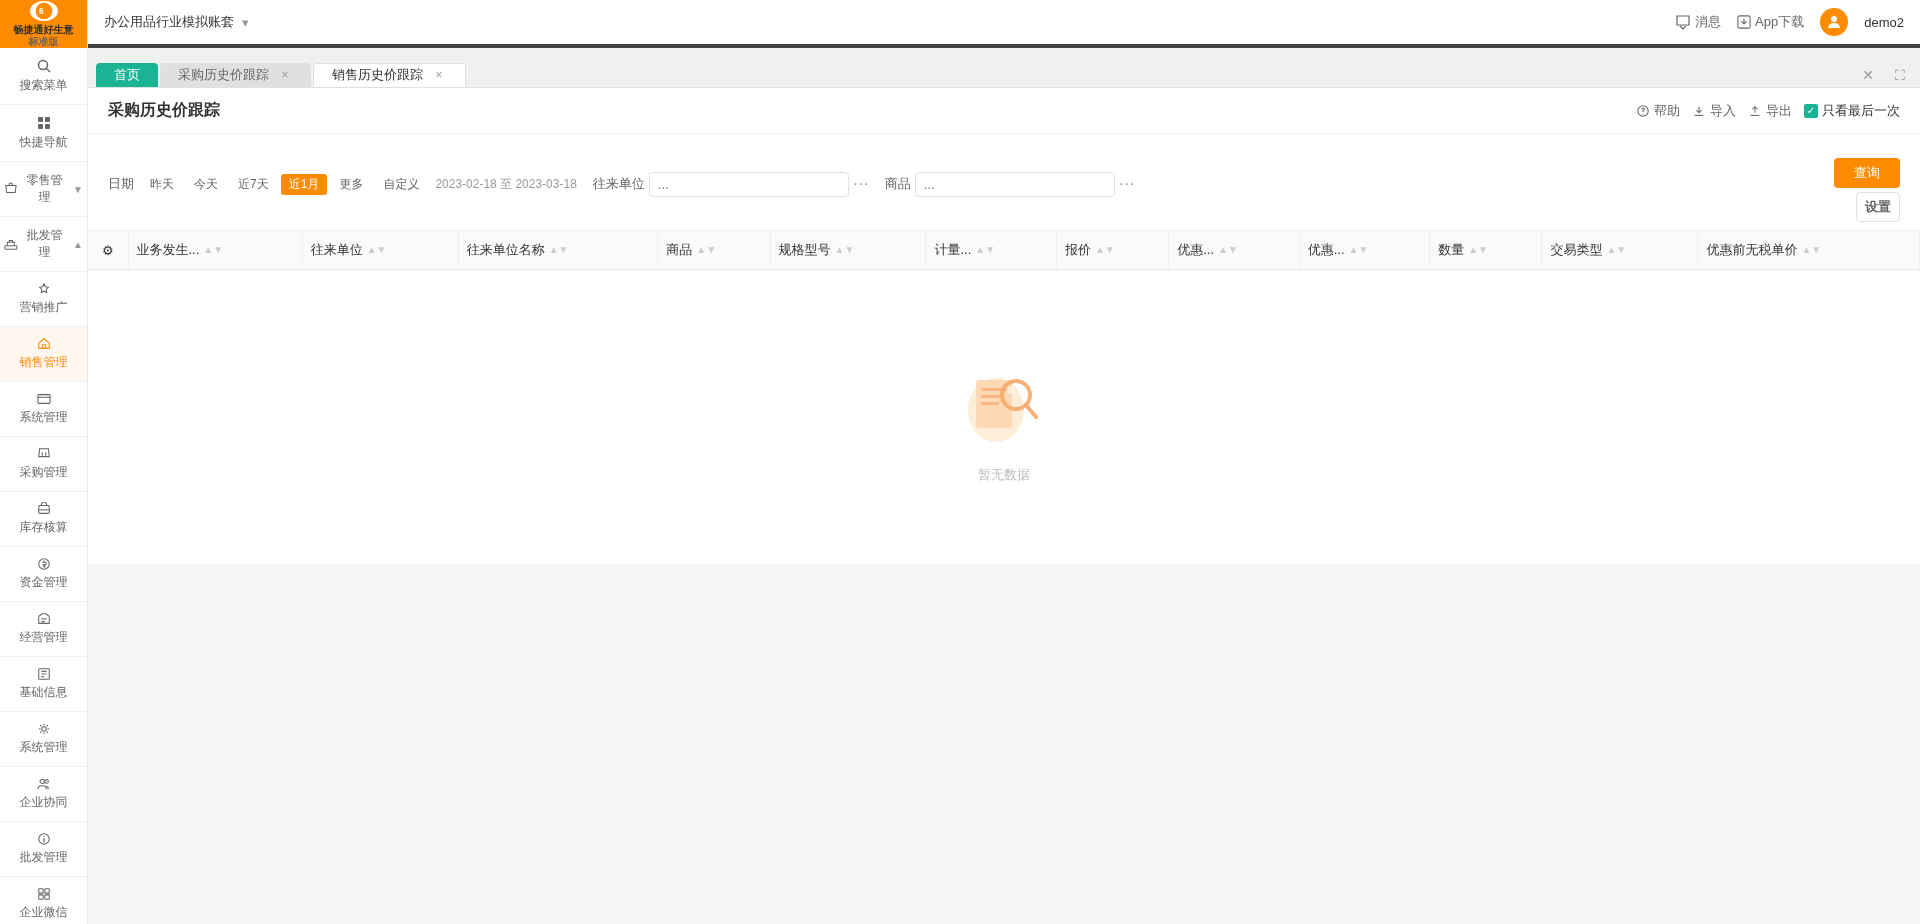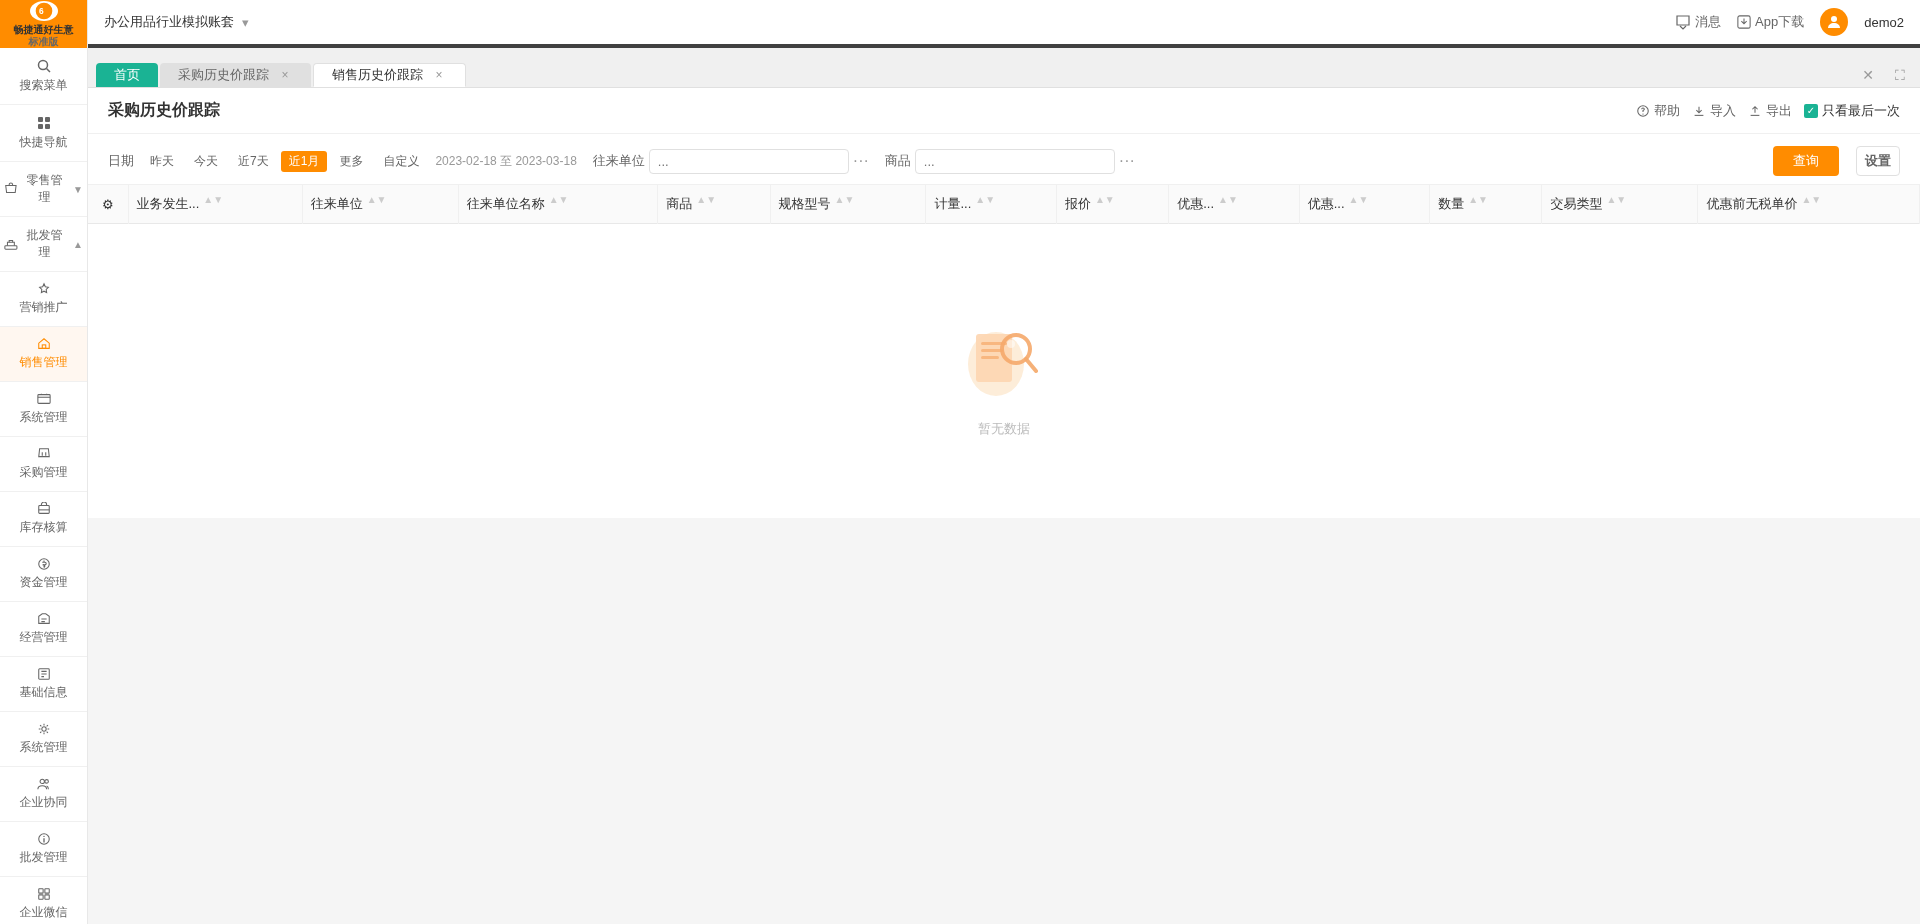--- a/index.html
+++ b/index.html
@@ -331,21 +331,21 @@
       text-align: left;
       color: #333;
       font-weight: normal;
       border-right: 1px solid #f0f0f0;
       white-space: nowrap;
       cursor: pointer;
       user-select: none;
     }
     thead th .th-inner {
       display: flex;
-      align-items: flex-start;
+      align-items: center;
       gap: 4px;
     }
     thead th .sort-icon {
       color: #ccc;
       font-size: 10px;
       display: flex;
       flex-direction: column;
       line-height: 1;
     }
     .gear-th {
@@ -616,21 +616,21 @@
         <input class="filter-input" type="text" placeholder="..." style="">
         <span class="filter-dots">···</span>
       </div>
 
       <div class="filter-input-group">
         <span class="filter-label">商品</span>
         <input class="filter-input" type="text" placeholder="..." style="">
         <span class="filter-dots">···</span>
       </div>
 
-      <div style="margin-left: auto; display: flex; flex-direction: row; gap: 17px; align-items: flex-end;">
+      <div style="margin-left: auto; display: flex; flex-direction: column; gap: 4px; align-items: flex-end; margin-top: 12px;">
         <button class="query-btn">查询</button>
         <button class="settings-btn">设置</button>
       </div>
     </div>
 
     <div class="table-container">
       <table>
         <thead>
           <tr>
             <th class="gear-th">

